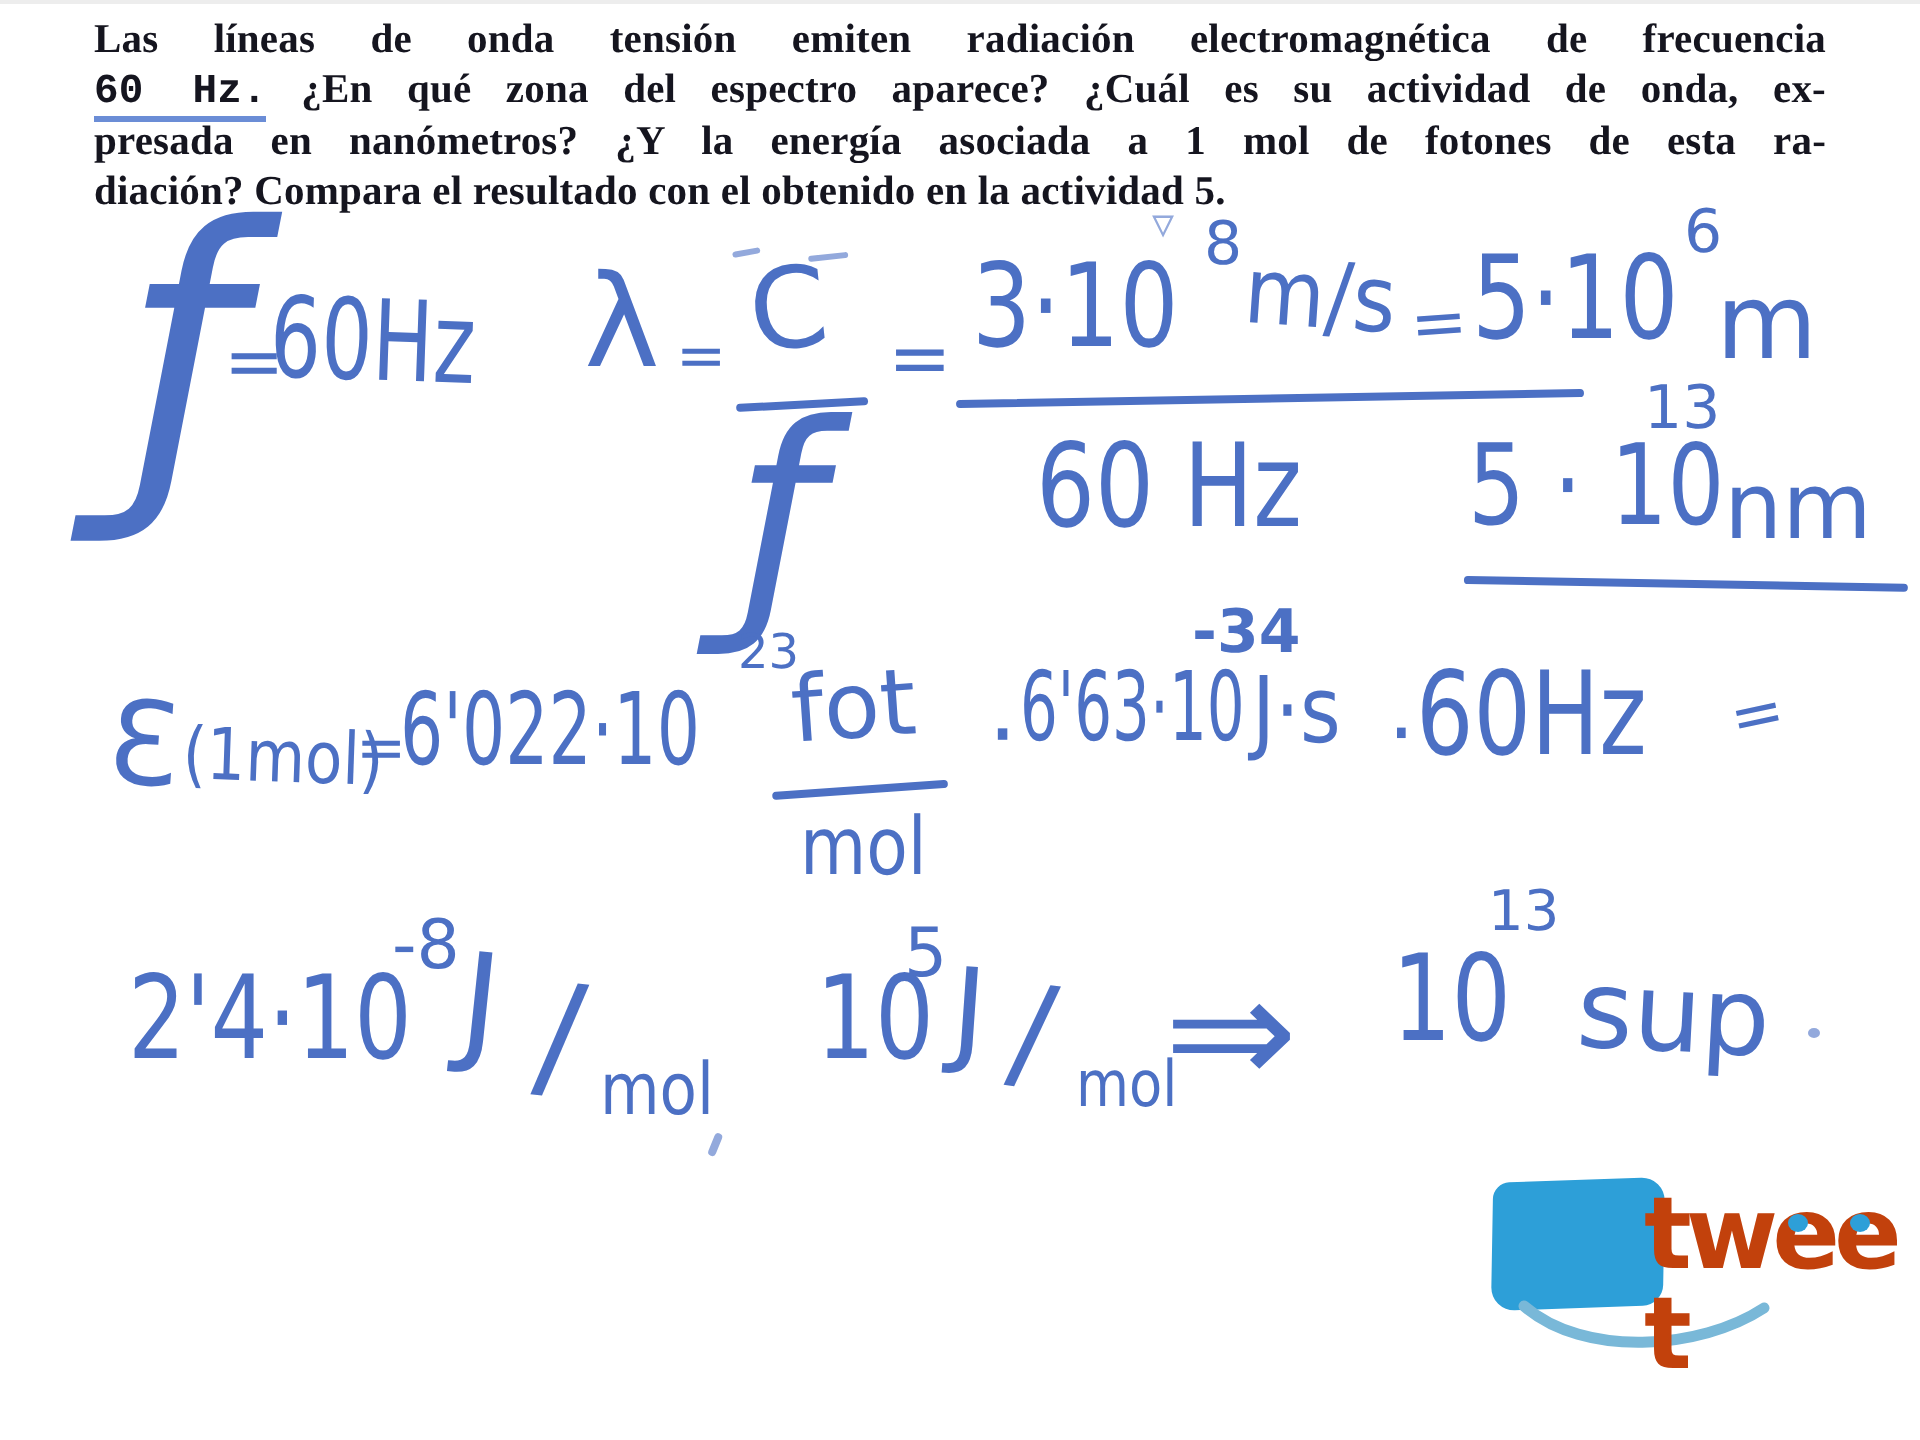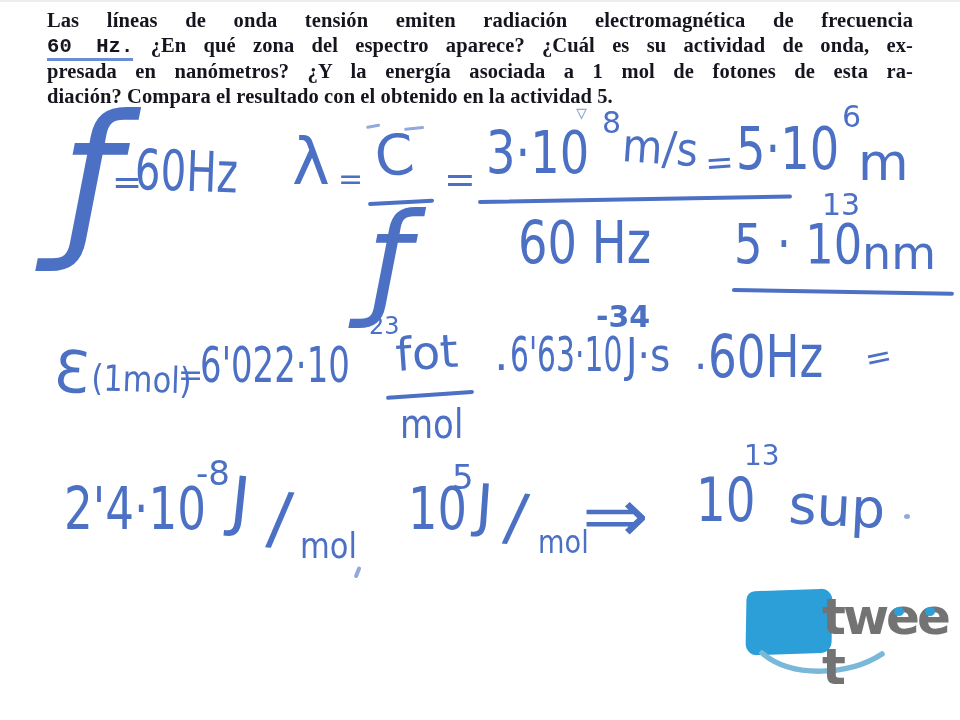--- a/index.html
+++ b/index.html
@@ -22,21 +22,21 @@
   .lt{color:#93a9dc;}
   .ltb{background:#93a9dc;}
   .ital{font-style:italic;}
 
   
   .logo{position:absolute;left:744px;top:586px;width:216px;height:110px;}
   .bubble{position:absolute;left:2px;top:4px;width:86px;height:64px;background:#2d9fd8;
           border-radius:8px 12px 10px 12px;transform:rotate(-2deg) skewX(-3deg);}
   .insti{position:absolute;left:9px;top:13px;color:#ffffff;font-weight:600;
          font-size:36px;letter-spacing:-2px;font-family:"DejaVu Sans",sans-serif;line-height:1;}
-  .tweet{position:absolute;left:78px;top:6px;color:#737373;font-weight:600;
+  .tweet{position:absolute;left:78px;top:6px;color:#c2410c;font-weight:600;
          font-size:50px;letter-spacing:-3px;font-family:"DejaVu Sans",sans-serif;line-height:1;}
   .tweet span{display:inline-block;position:relative;}
   .tweet span.eye::after{content:'';position:absolute;left:8px;top:15px;width:10px;height:9px;
          border-radius:50%;background:#2d9fd8;}
   .tail{position:absolute;left:14px;top:64px;}
 </style>
 </head>
 <body>
 
 <div class="page">

